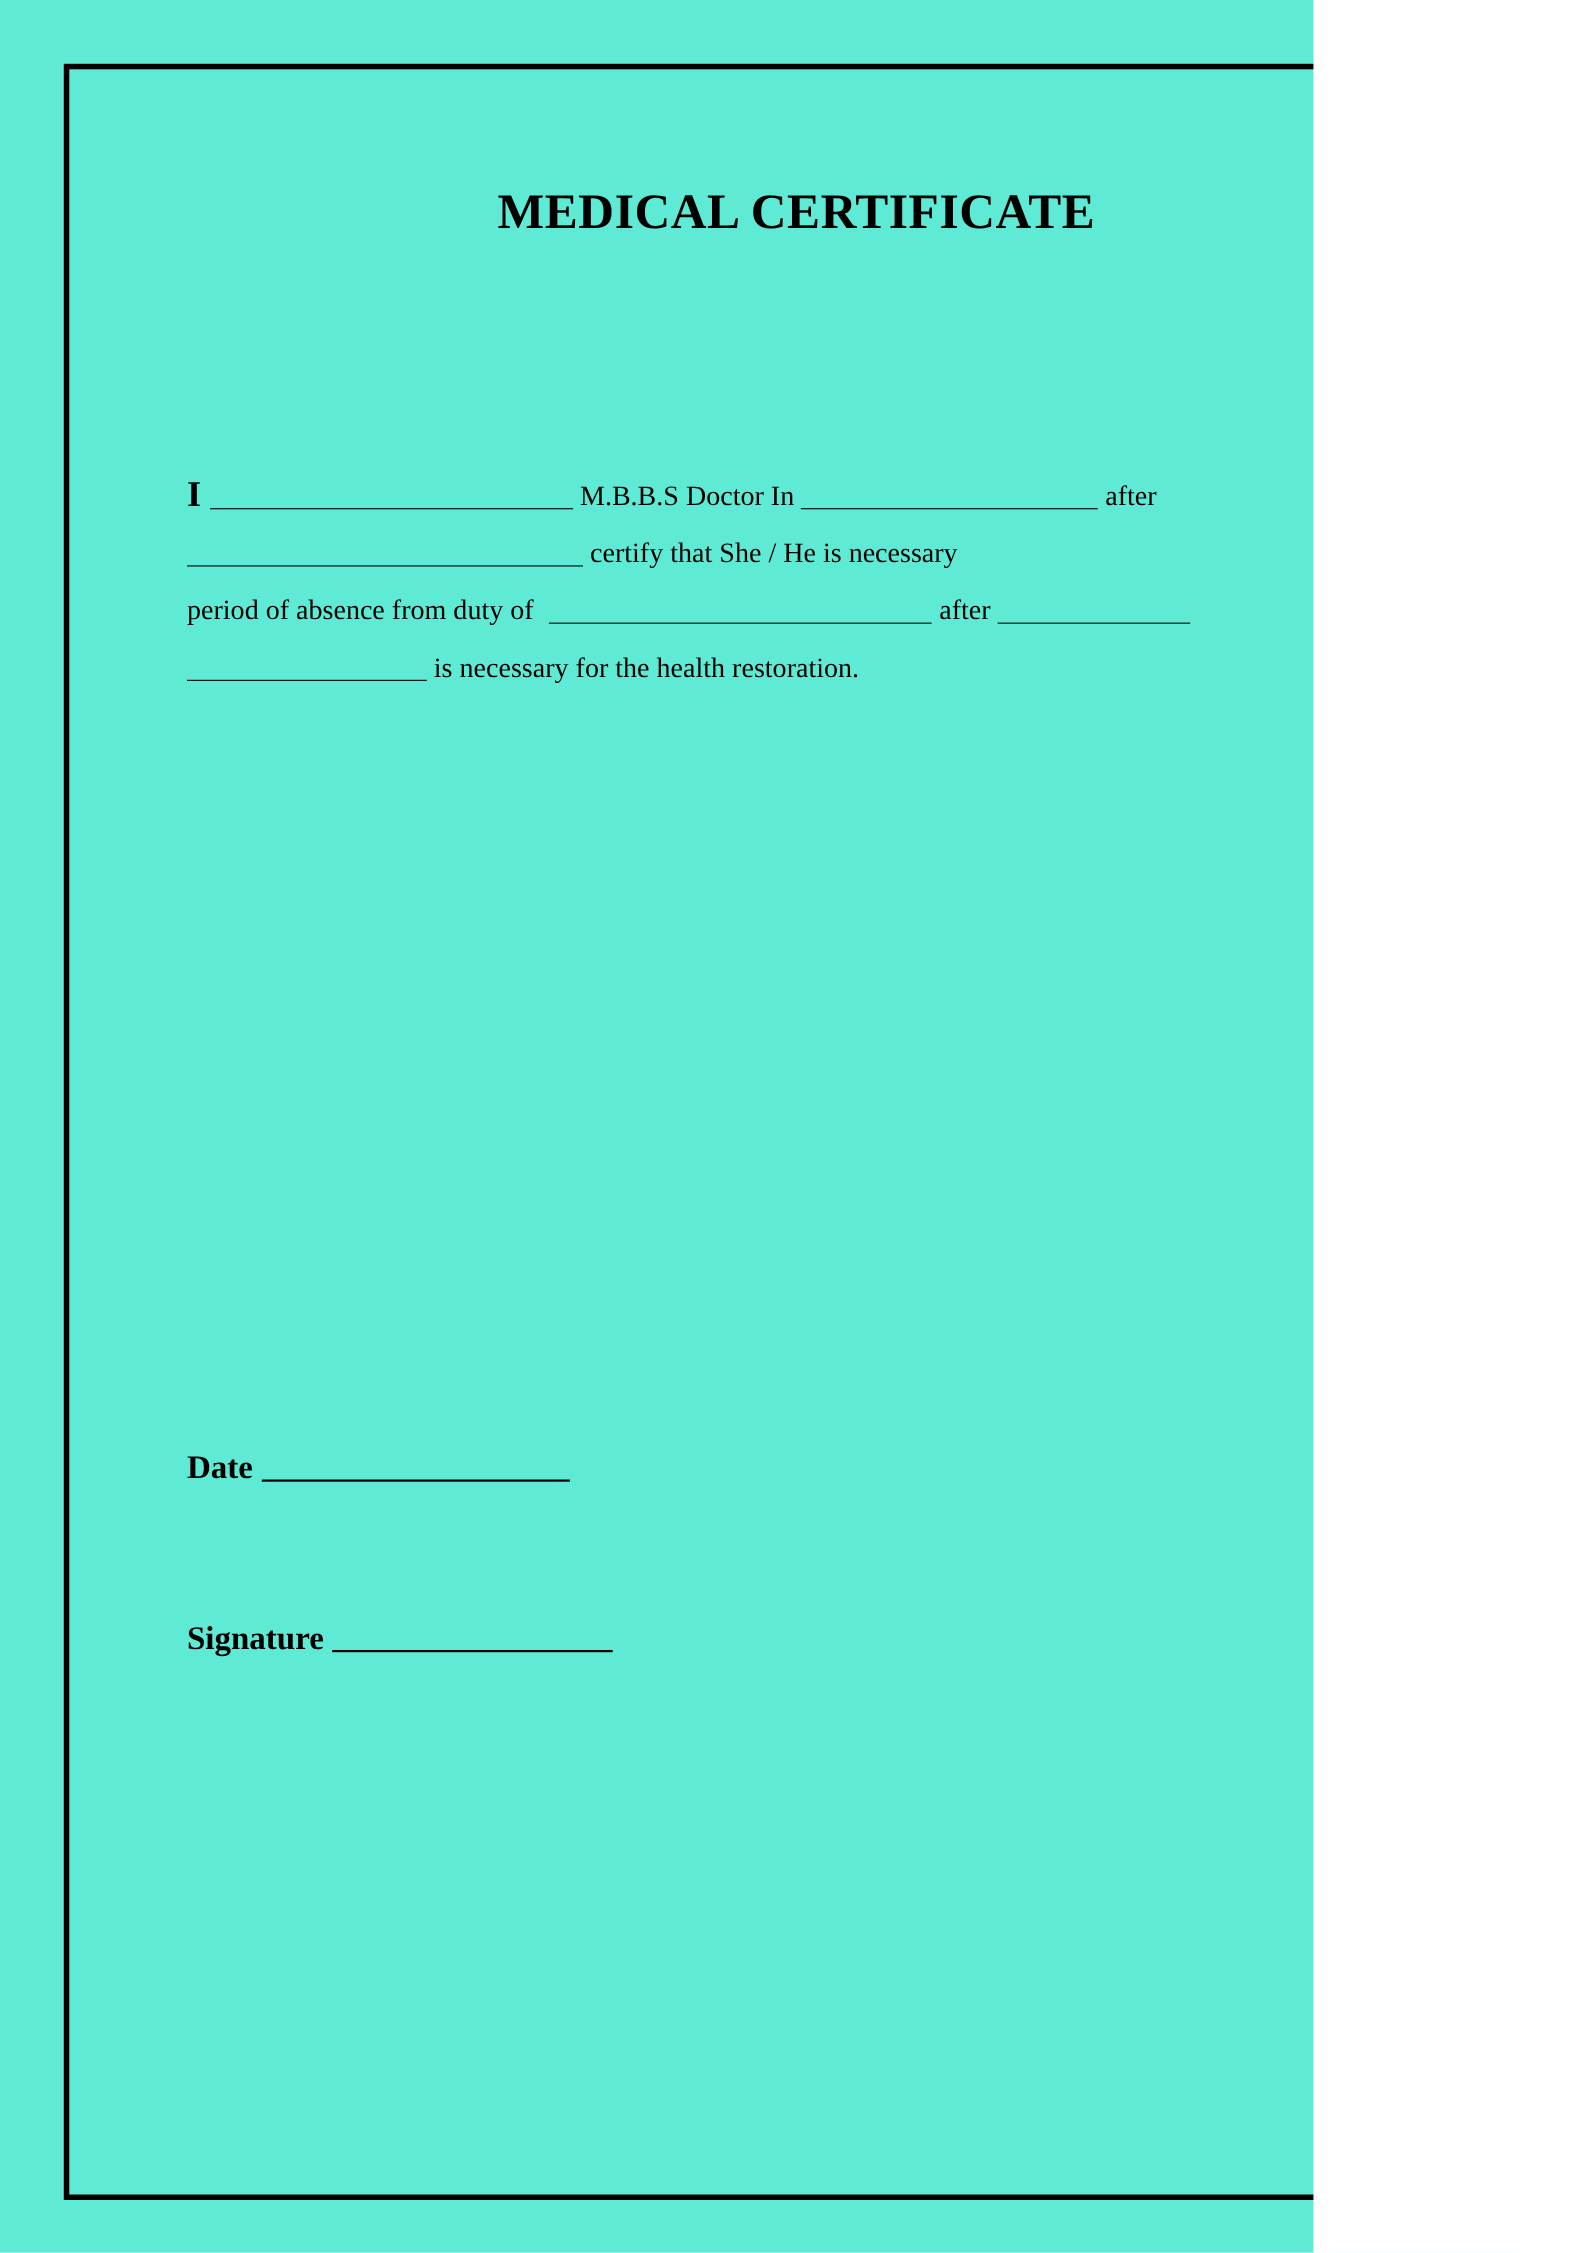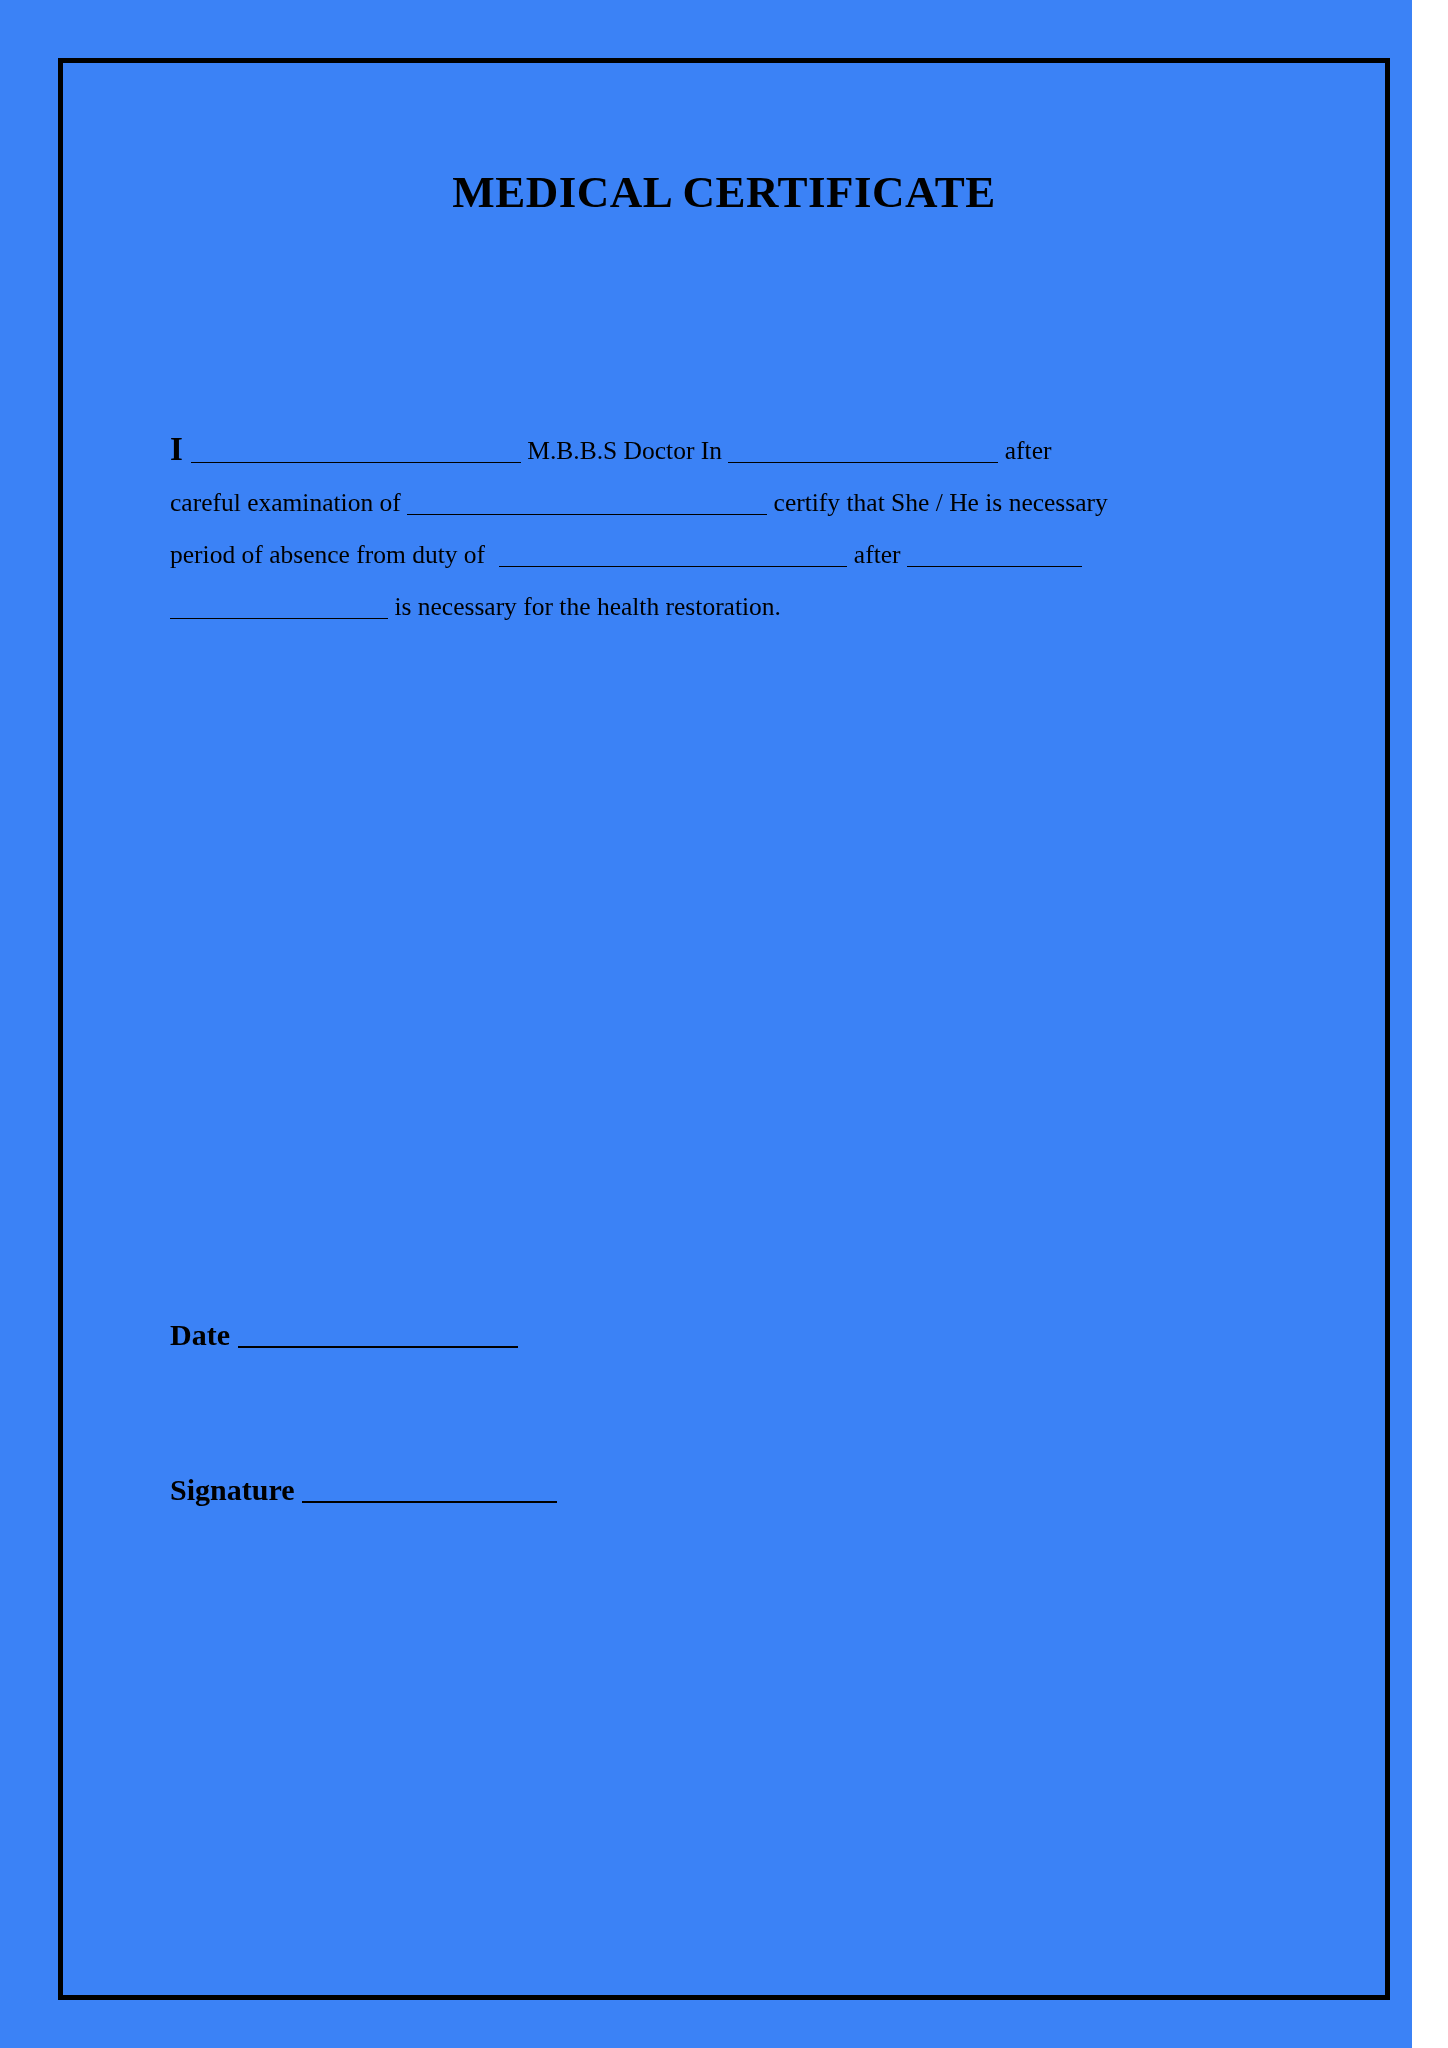--- a/index.html
+++ b/index.html
@@ -3,23 +3,23 @@
 <meta charset="utf-8">
 <style>
   html, body {
     margin: 0;
     padding: 0;
     background: #ffffff;
   }
 
   .page {
     position: relative;
-    width: 1412px;
+    width: 1194px;
     height: 2048px;
-    background: #3b82f6;
+    background: #5eead4;
     overflow: hidden;
     font-family: "Liberation Serif", "DejaVu Serif", serif;
     color: #000000;
   }
 
   
   .cert-border {
     position: absolute;
     left: 58px;
     top: 58px;
@@ -138,21 +138,20 @@
     <div class="body-line">
       <span class="lead-i">I</span>
       <span class="spacer" style="width:8px;"></span>
       <span class="rule" style="width:330px;"></span>
       <span class="txt"> M.B.B.S Doctor In </span>
       <span class="rule" style="width:270px;"></span>
       <span class="txt"> after</span>
     </div>
 
     <div class="body-line">
-      <span class="txt">careful examination of </span>
       <span class="rule" style="width:360px;"></span>
       <span class="txt"> certify that She / He is necessary</span>
     </div>
 
 
     <div class="body-line">
       <span class="txt">period of absence from duty of </span>
       <span class="spacer" style="width:8px;"></span>
       <span class="rule" style="width:348px;"></span>
       <span class="txt"> after </span>

